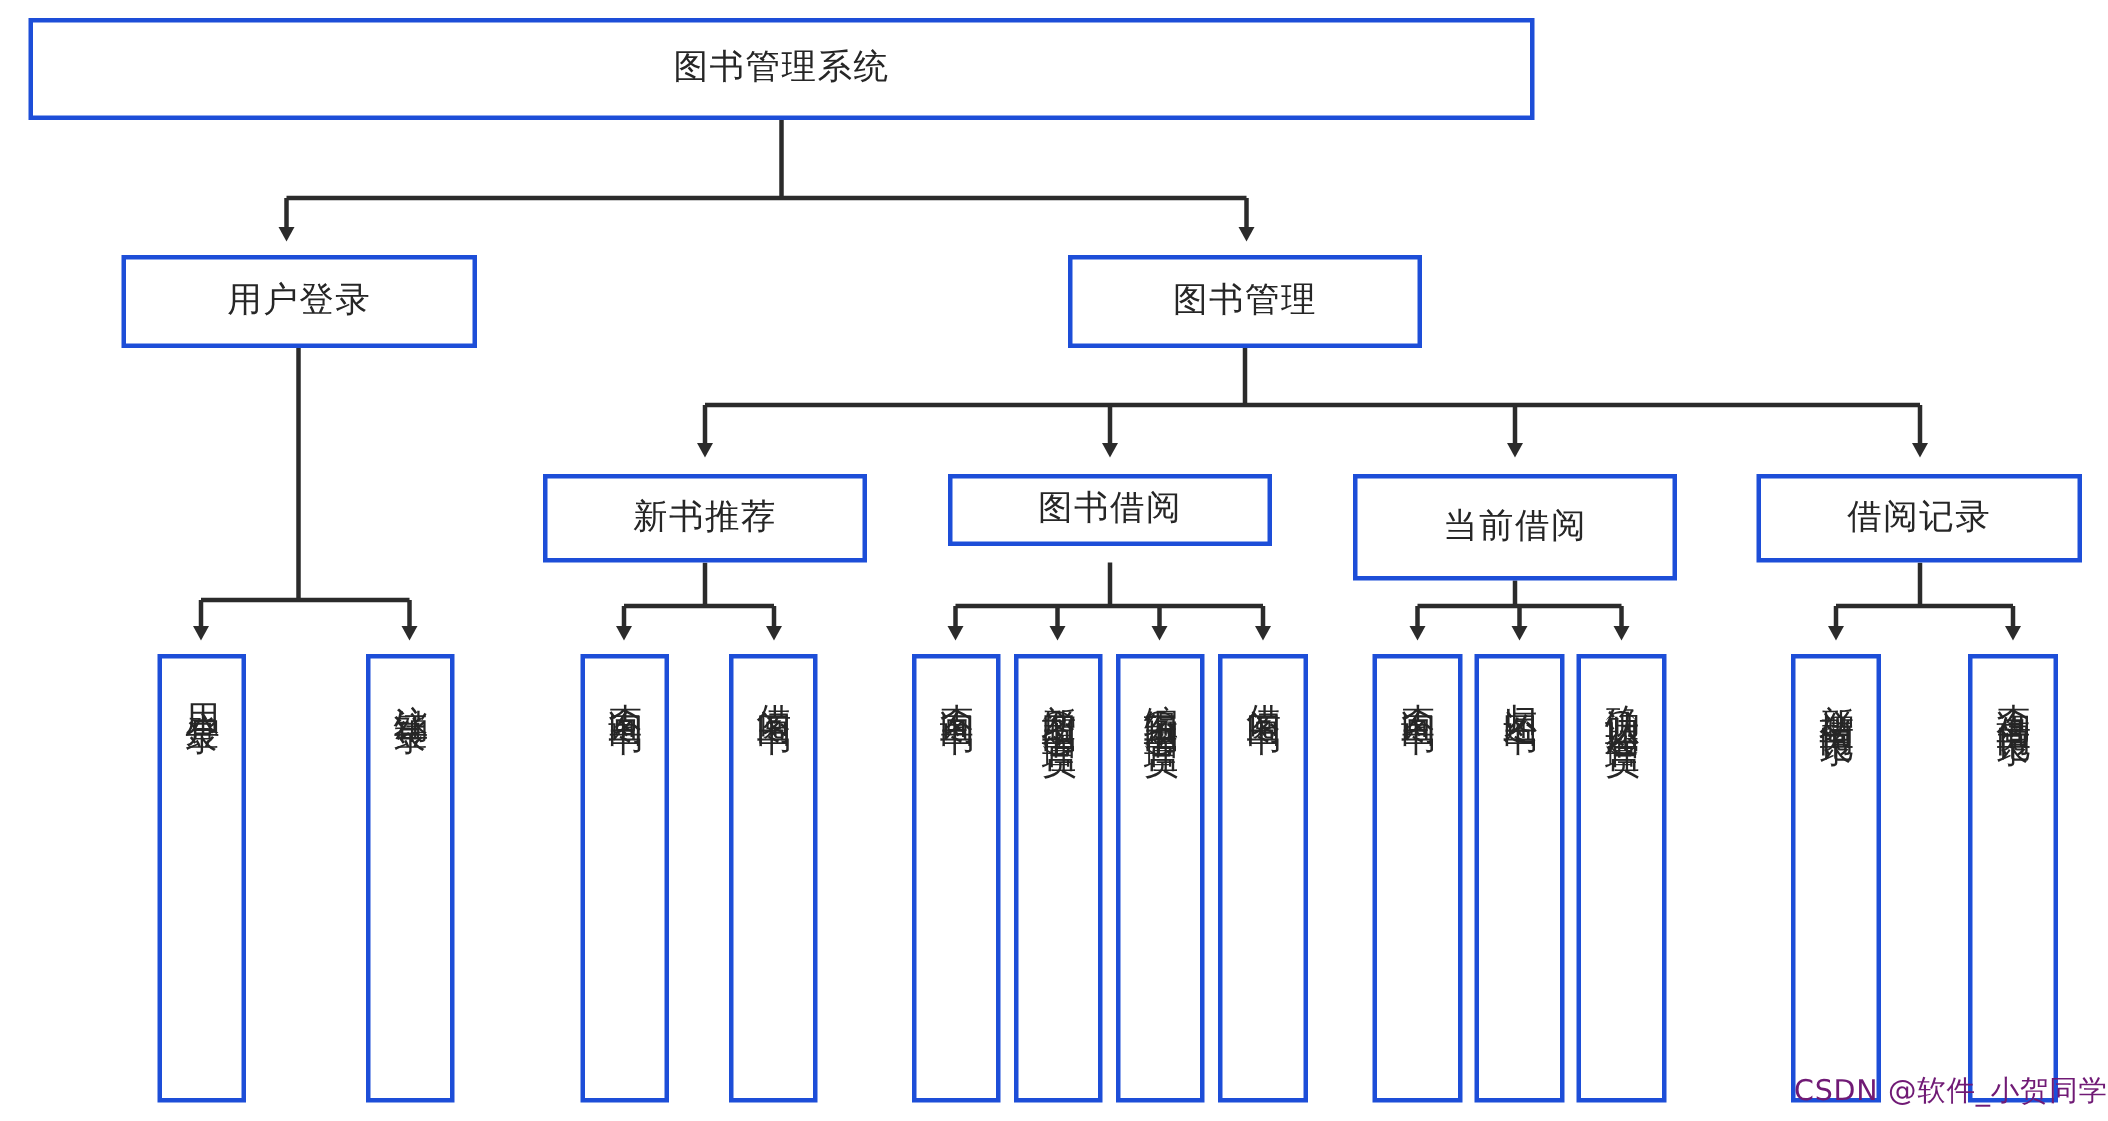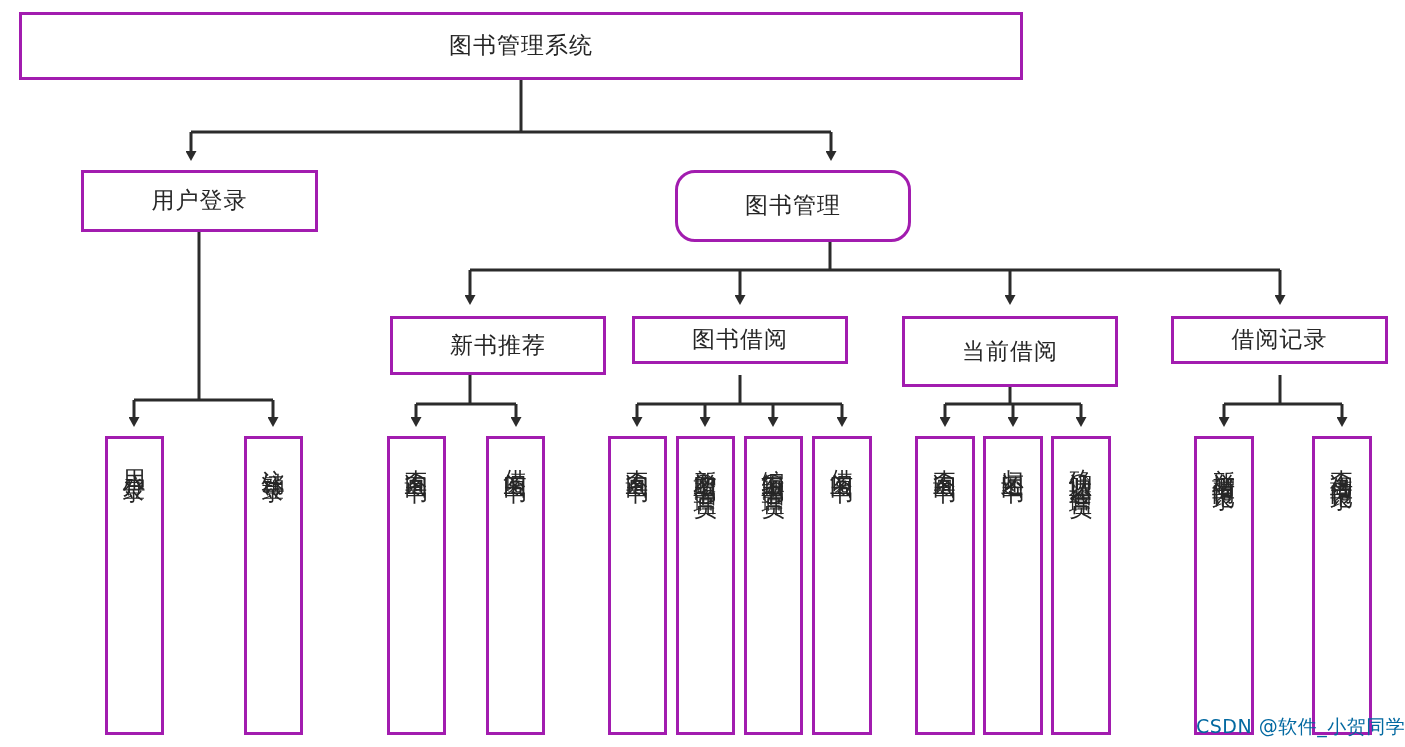--- a/index.html
+++ b/index.html
@@ -22,21 +22,21 @@
     position: absolute;
     left: 0;
     top: 0;
     width: 1405px;
     height: 747px;
     pointer-events: none;
   }
   .node {
     position: absolute;
     box-sizing: border-box;
-    border: 3px solid #a21caf;
+    border: 3px solid #1d4ed8;
     background: #ffffff;
     display: flex;
     align-items: center;
     justify-content: center;
     color: #262626;
     line-height: 1.18;
   }
   .node.horiz {
     font-size: 23px;
     letter-spacing: 1px;
@@ -51,21 +51,21 @@
   .node.vert .vtext {
     writing-mode: vertical-rl;
     text-orientation: upright;
     letter-spacing: 4px;
     white-space: normal;
     line-height: 1.05;
     max-height: 280px;
   }
   .watermark {
     position: absolute;
-    color: #0369a1;
+    color: #701a75;
     font-size: 19px;
     letter-spacing: 0.5px;
     white-space: nowrap;
     user-select: none;
   }
 </style>
 </head>
 <body>
 
 <div id="diagram-root">
@@ -117,26 +117,26 @@
       <path d="M1280,375 L1280,404"></path>
       <path d="M1224,404 L1342,404"></path>
       <path d="M1224,404 L1224,418" marker-end="url(#arrow)"></path>
       <path d="M1342,404 L1342,418" marker-end="url(#arrow)"></path>
     </g>
   </svg>
 
   <div class="node horiz" id="node-root" style="left: 19px; top: 12px; width: 1004px; height: 68px;">图书管理系统</div>
 
   <div class="node horiz" style="left: 81px; top: 170px; width: 237px; height: 62px;">用户登录</div>
-  <div class="node horiz" style="left: 675px; top: 170px; width: 236px; height: 72px; border-radius: 20px;">图书管理</div>
+  <div class="node horiz" style="left: 712px; top: 170px; width: 236px; height: 62px;">图书管理</div>
 
-  <div class="node horiz" style="left: 362px; top: 316px; width: 216px; height: 59px; margin-left: 28px;">新书推荐</div>
+  <div class="node horiz" style="left: 362px; top: 316px; width: 216px; height: 59px;">新书推荐</div>
   <div class="node horiz" style="left: 632px; top: 316px; width: 216px; height: 48px;">图书借阅</div>
   <div class="node horiz" style="left: 902px; top: 316px; width: 216px; height: 71px;">当前借阅</div>
-  <div class="node horiz" style="left: 1171px; top: 316px; width: 217px; height: 48px;">借阅记录</div>
+  <div class="node horiz" style="left: 1171px; top: 316px; width: 217px; height: 59px;">借阅记录</div>
 
   <div class="node vert" style="left: 105px; top: 436px; width: 59px; height: 299px;">
     <span class="vtext">用户登录</span>
   </div>
   <div class="node vert" style="left: 244px; top: 436px; width: 59px; height: 299px;">
     <span class="vtext">注销登录</span>
   </div>
   <div class="node vert" style="left: 387px; top: 436px; width: 59px; height: 299px;">
     <span class="vtext">查询图书</span>
   </div>

